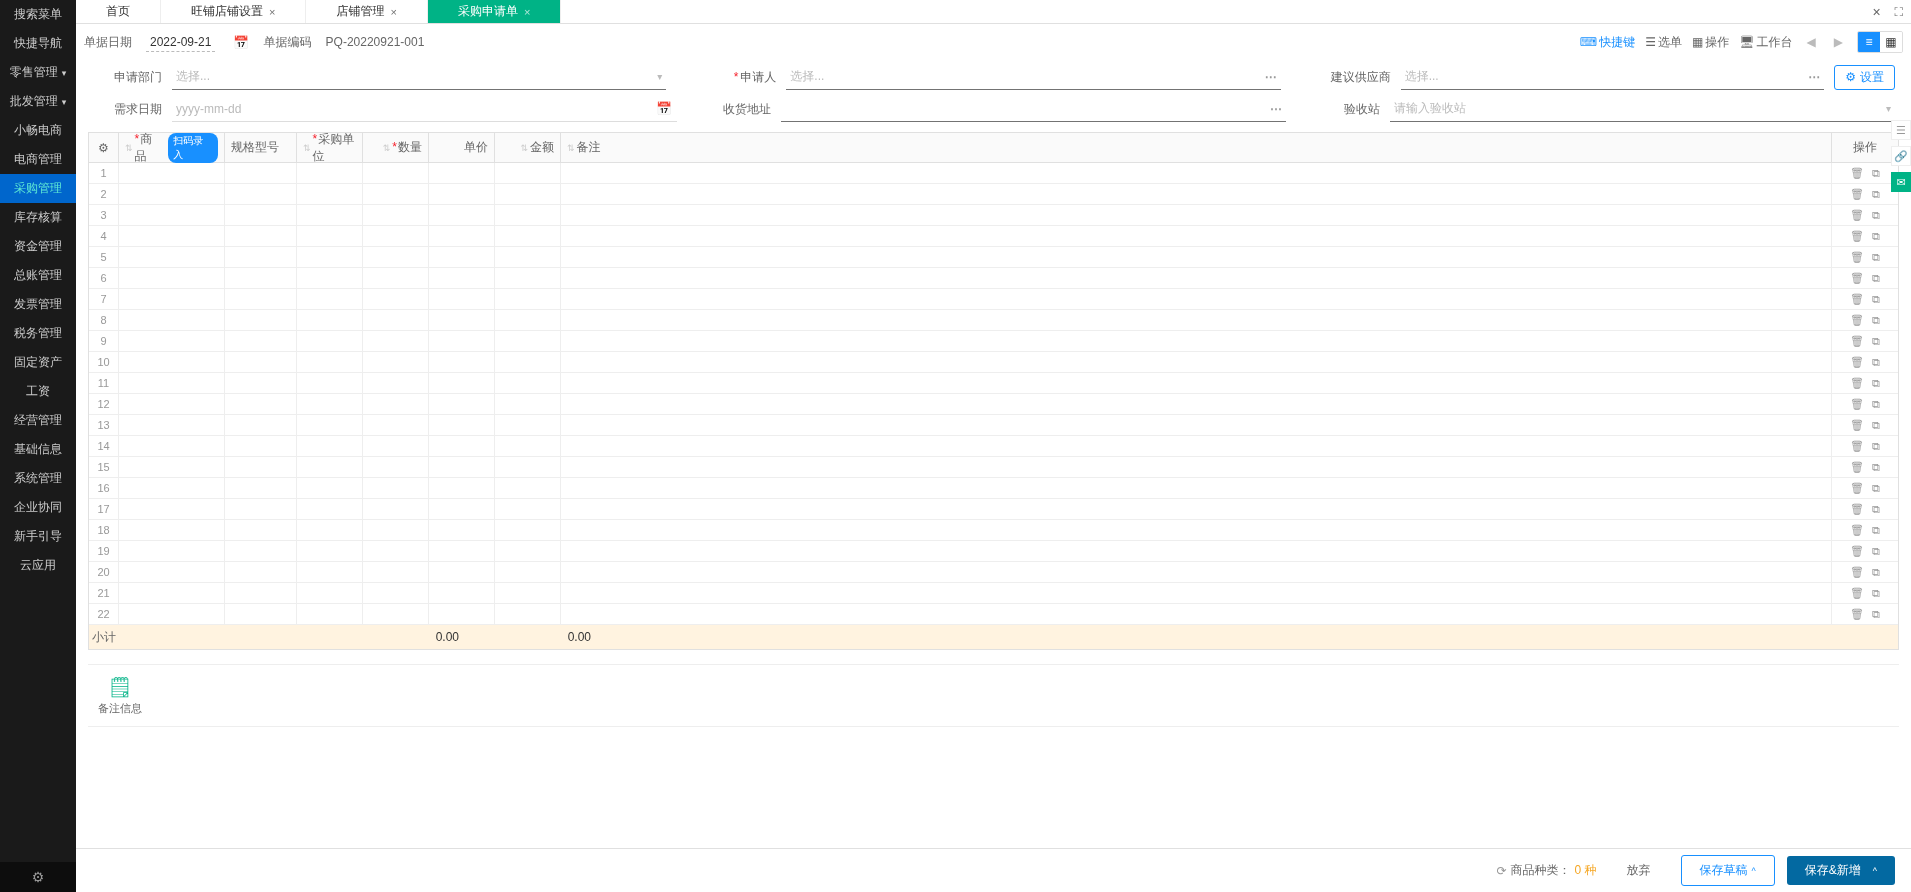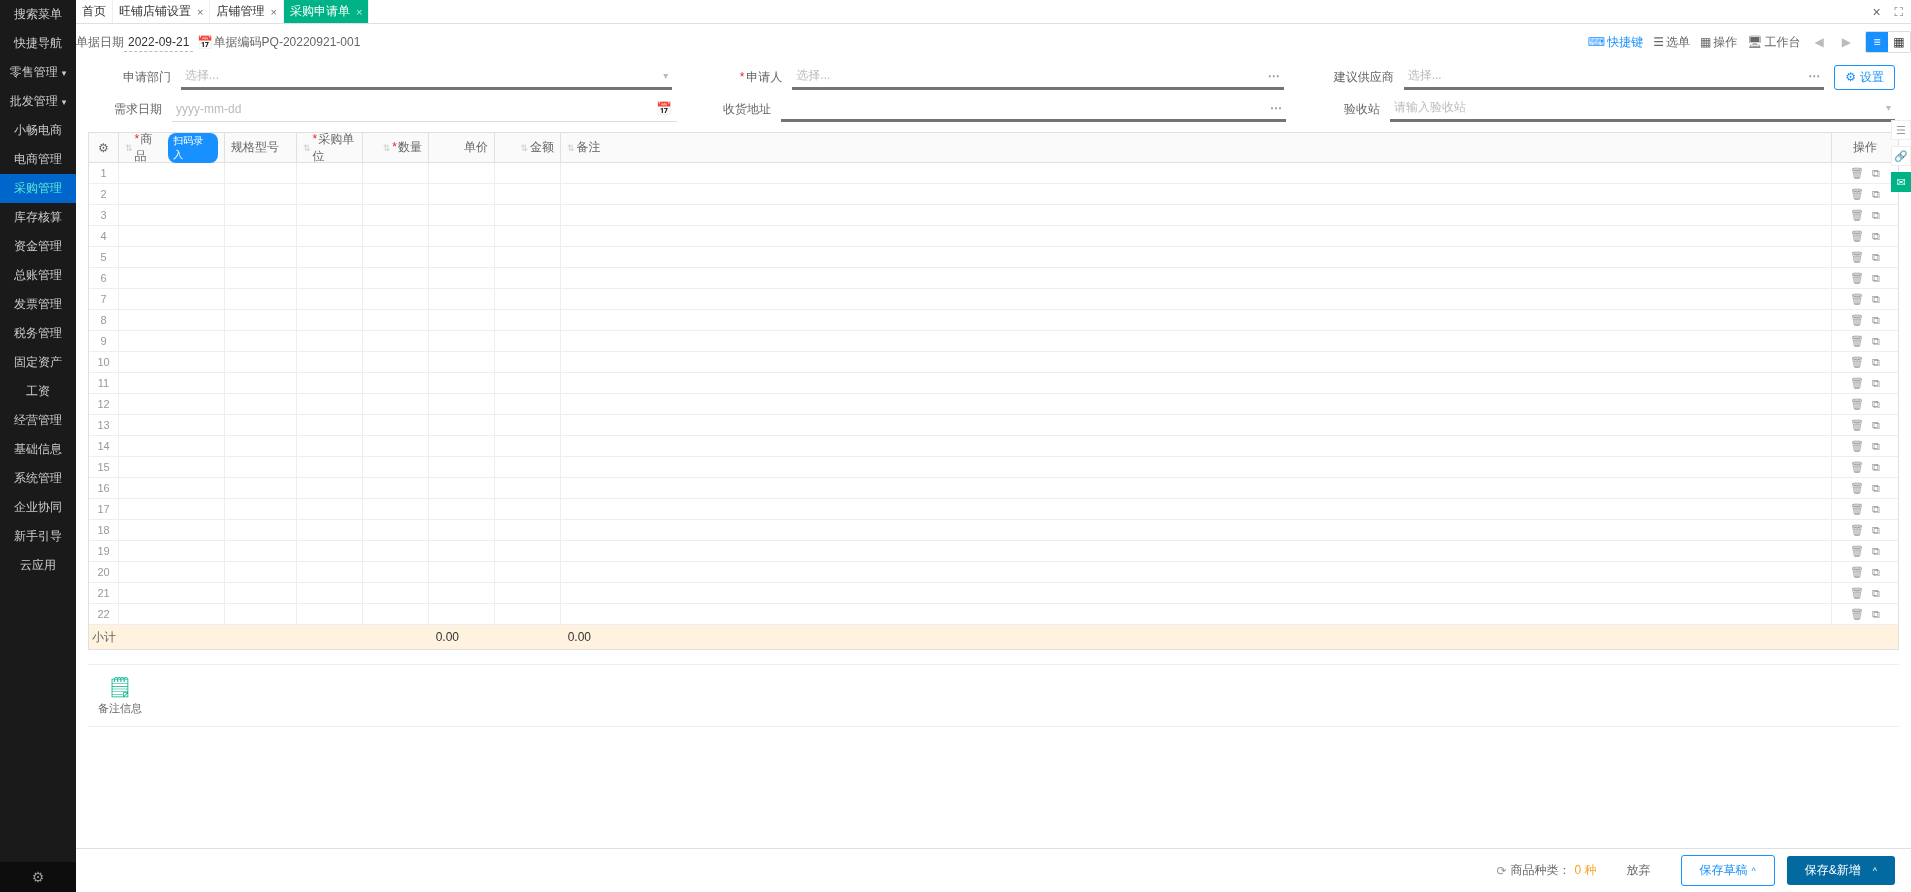--- a/index.html
+++ b/index.html
@@ -12,49 +12,49 @@
 .sidebar-item.active { background: #0066cc; color: #5eead4; }
 .sidebar-item .caret { margin-left: 4px; font-size: 9px; }
 .sidebar-bottom { margin-top: auto; height: 30px; display: flex; align-items: center; justify-content: center; background: #0d0d0d; }
 .gear { color: #999; font-size: 14px; }
 
 
 .main { flex: 1; display: flex; flex-direction: column; position: relative; }
 
 
 .tabs { height: 24px; display: flex; align-items: stretch; border-bottom: 1px solid #e0e0e0; background: #fff; position: relative; }
-.tab { padding: 0 6px; display: flex; align-items: center; gap: 6px; font-size: 12px; cursor: pointer; border-right: 1px solid #eee; }
+.tab { padding: 0 30px; display: flex; align-items: center; gap: 6px; font-size: 12px; cursor: pointer; border-right: 1px solid #eee; }
 .tab.active { background: #00b386; color: #fff; justify-content: flex-end; }
 .tab .close { font-size: 11px; opacity: .7; }
 .tabs-right { margin-left: auto; display: flex; align-items: center; gap: 8px; padding-right: 8px; }
 .fullscreen { font-size: 12px; color: #666; }
 .close-x { font-size: 14px; color: #666; padding: 0 6px; }
 
 
-.filterbar { display: flex; align-items: center; height: 36px; padding: 0 0; }
+.filterbar { display: flex; align-items: center; height: 36px; padding: 0 8px; gap: 14px; }
 .filterbar .label { color: #666; }
 .date-val { color: #333; border-bottom: 1px dashed #bbb; padding: 2px 4px; }
 .cal-icon { color: #1890ff; font-size: 13px; margin-left: 4px; }
 .order-no { color: #666; }
 
 .right-actions { margin-left: auto; display: flex; align-items: center; gap: 10px; }
 .link-action { color: #1890ff; cursor: pointer; display: flex; align-items: center; gap: 2px; }
 .gray-action { color: #666; cursor: pointer; display: flex; align-items: center; gap: 2px; }
 .nav-arrow { color: #bbb; padding: 0 4px; cursor: pointer; }
 .view-toggle { display: flex; border: 1px solid #ddd; border-radius: 2px; overflow: hidden; }
 .view-btn { width: 22px; height: 20px; display: flex; align-items: center; justify-content: center; cursor: pointer; background: #fff; }
 .view-btn.active { background: #1890ff; color: #fff; }
 
 
-.form-row { display: flex; padding: 4px 16px 0; gap: 40px; margin-left: 9px; }
+.form-row { display: flex; padding: 4px 16px 0; gap: 40px; }
 .form-row2 { display: flex; padding: 6px 16px 10px; gap: 24px; }
 .form-group { display: flex; align-items: center; gap: 10px; flex: 1; }
 .form-label { width: 70px; text-align: right; color: #666; }
 .required::before { content: "*"; color: #f5222d; margin-right: 2px; }
-.form-select { flex: 1; border-bottom: 3px solid #737373; height: 26px; display: flex; align-items: center; justify-content: space-between; color: #bbb; padding: 0 4px; }
+.form-select { flex: 1; border-bottom: 1px solid #737373; height: 26px; display: flex; align-items: center; justify-content: space-between; color: #bbb; padding: 0 4px; }
 .form-input { flex: 1; border-bottom: 1px solid #ddd; height: 26px; display: flex; align-items: center; color: #bbb; padding: 0 4px; position: relative; }
 .dots { color: #999; font-weight: bold; }
 .chev { color: #bbb; font-size: 10px; }
 .settings-btn { border: 1px solid #1890ff; color: #1890ff; padding: 3px 10px; border-radius: 3px; display: flex; align-items: center; gap: 4px; cursor: pointer; }
 
 
 .table-wrap { margin: 0 12px; border: 1px solid #e0e0e0; }
 .thead { display: flex; background: #fafafa; border-bottom: 1px solid #e0e0e0; height: 30px; }
 .th { border-right: 1px solid #e0e0e0; display: flex; align-items: center; padding: 0 6px; font-size: 12px; color: #666; position: relative; }
 .th-gear { width: 30px; justify-content: center; }

